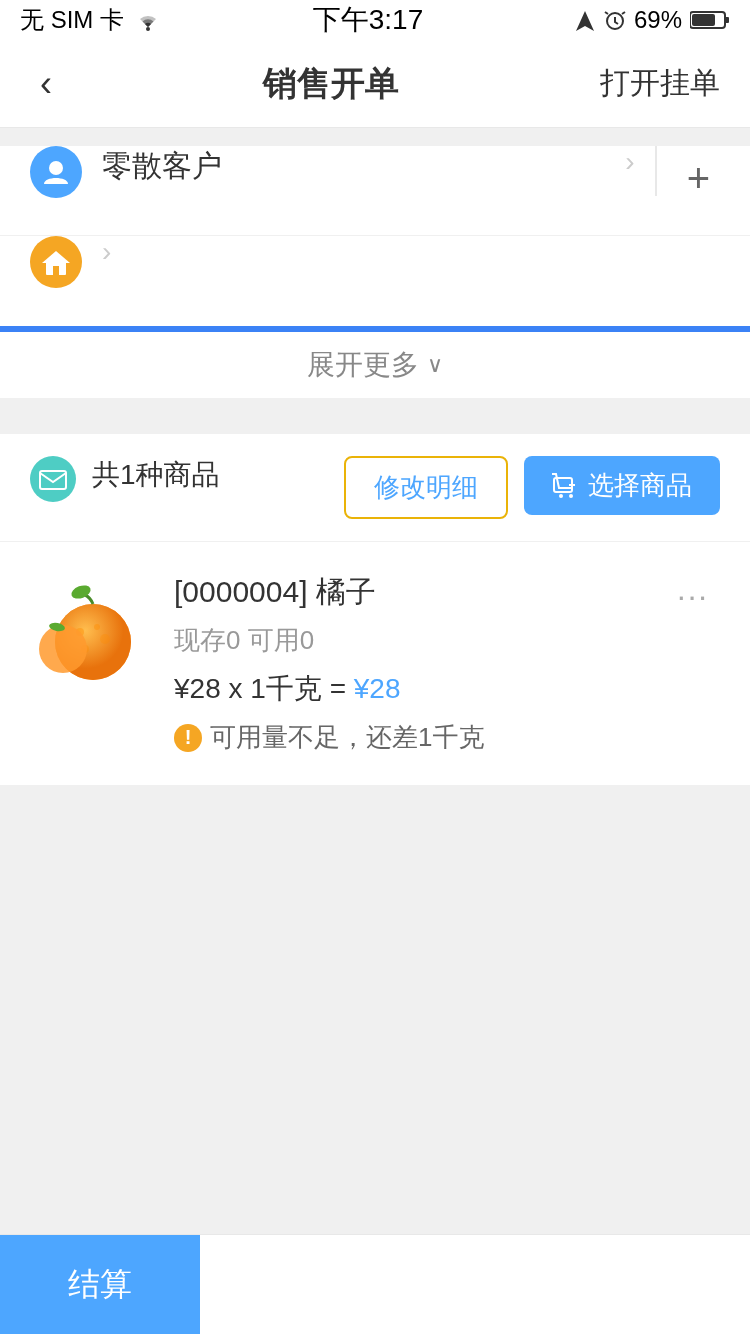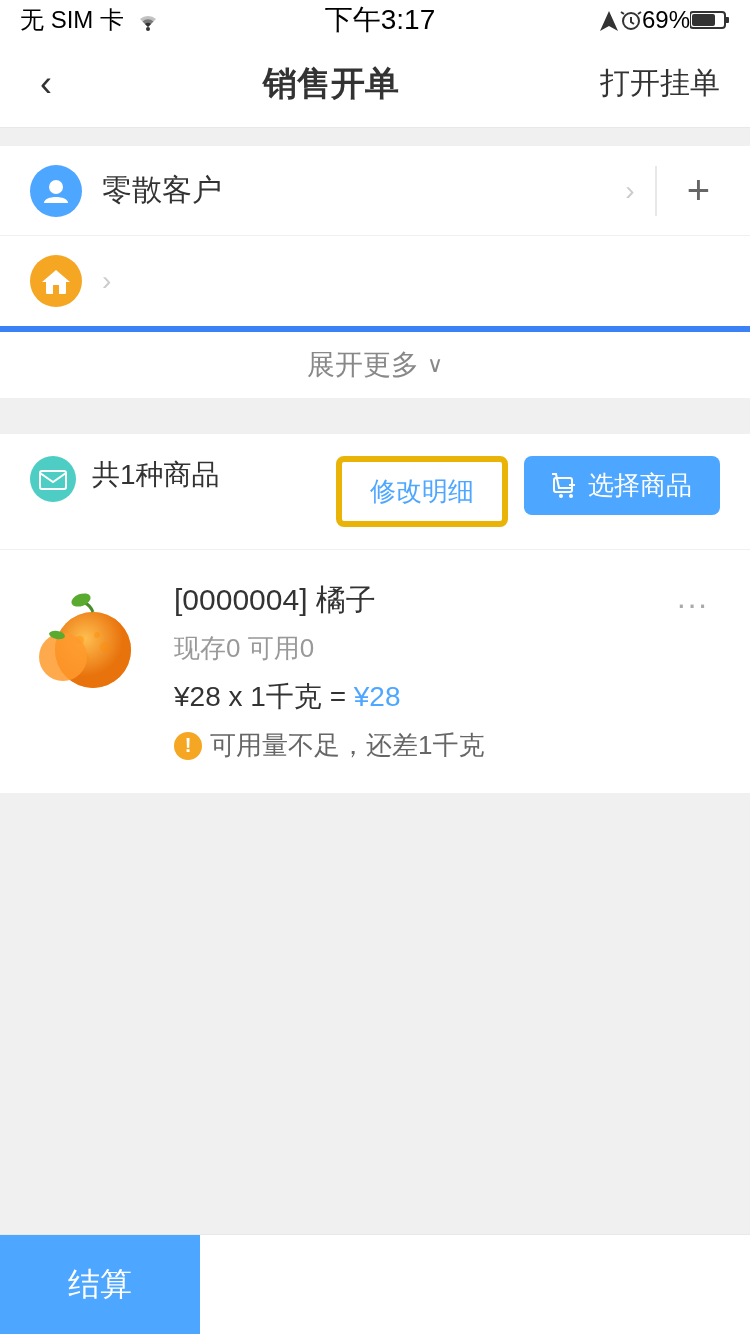--- a/index.html
+++ b/index.html
@@ -28,20 +28,21 @@
       gap: 10px;
       font-size: 24px;
     }
     .status-center {
       font-size: 28px;
       font-weight: 500;
     }
     .status-right {
       display: flex;
       align-items: center;
+      gap: 8px;
       font-size: 24px;
     }
 
     
     .nav-bar {
       height: 88px;
       background: #fff;
       display: flex;
       align-items: center;
       justify-content: space-between;
@@ -69,21 +70,20 @@
     .separator {
       height: 18px;
       background: #f0f0f0;
     }
 
     
     .row-section {
       background: #fff;
       padding: 0 30px;
       display: flex;
-      align-items: center;
       height: 90px;
     }
     .row-icon {
       width: 52px;
       height: 52px;
       border-radius: 50%;
       display: flex;
       align-items: center;
       justify-content: center;
       margin-right: 20px;
@@ -154,21 +154,21 @@
       justify-content: center;
       margin-right: 16px;
       flex-shrink: 0;
     }
     .products-count-label {
       flex: 1;
       font-size: 28px;
       color: #333;
     }
     .btn-outline {
-      border: 6px solid #eab308;
+      border: 2px solid #eab308;
       color: #4da6ff;
       background: #fff;
       font-size: 26px;
       padding: 12px 28px;
       border-radius: 8px;
       margin-right: 16px;
       cursor: pointer;
     }
     .btn-blue {
       background: #4da6ff;

